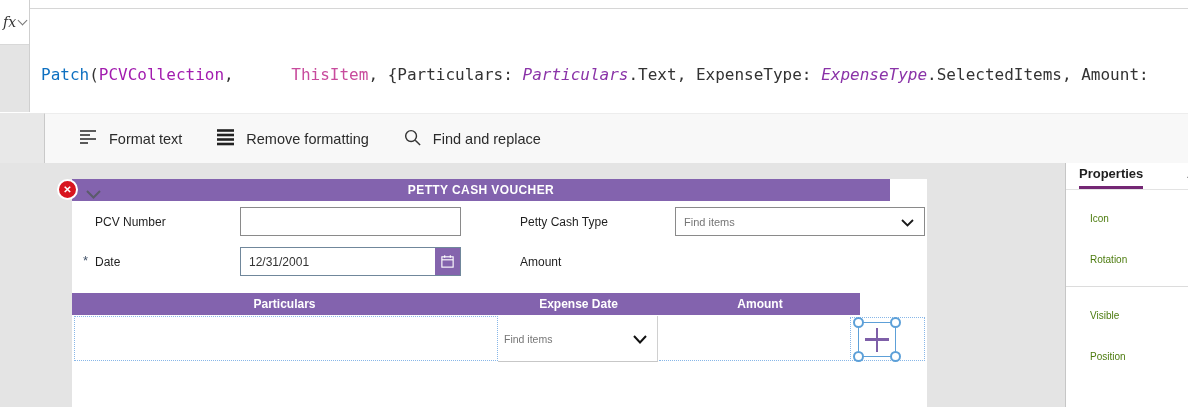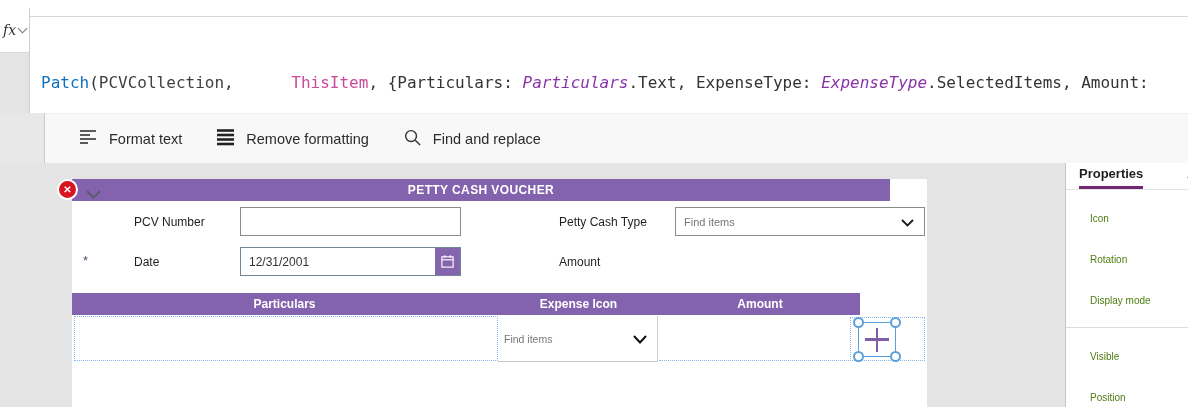--- a/index.html
+++ b/index.html
@@ -1,48 +1,48 @@
 <!DOCTYPE html>
 <html><head>
 <meta charset="utf-8">
 <style>
   * { margin:0; padding:0; box-sizing:border-box; }
   body { font-family:"Liberation Sans", sans-serif; background:#fff; }
   .app { position:relative; width:1188px; height:407px; overflow:hidden; background:#fff; }
 
   
-  .formula-bar { position:absolute; top:8px; left:0; right:0; height:136px; background:#fff;padding-left:40px; }
+  .formula-bar { position:absolute; top:0; left:0; right:0; height:136px; background:#fff;padding-left:40px; }
   .fb-topline { position:absolute; top:8px; left:12px; right:0; height:1px; background:#d6d6d6; }
   .fx-gutter { position:absolute; top:0; left:0; width:30px; height:112px; border-right:1px solid #cfcfcf; }
   .fx-top { height:45px; background:#fff; border-bottom:1px solid #d8d8d8; display:flex; align-items:center; justify-content:center; gap:3px; }
   .fx-glyph { font-size:14px; color:#333; font-style:italic; font-family:"DejaVu Serif", serif; }
   .fx-chev { width:7px; height:7px; border-right:1.5px solid #777; border-bottom:1.5px solid #777; transform:rotate(45deg); margin-top:-3px; }
   .fx-bottom { height:67px; background:#e4e4e4; }
   .code { position:absolute; top:0; left:31px; right:0; height:112px; padding:12px 0 0 10px; font-family:"DejaVu Sans Mono", monospace; font-size:16px; line-height:25px; white-space:pre; overflow:hidden; }
   .code-line { height:25px; white-space:pre; }
   .t-plain { color:#333333; }
   .t-fn { color:#0e70c1; }
-  .t-entity { color:#404040; }
+  .t-entity { color:#a21caf; }
   .t-thisitem { color:#c84b9d;margin-left:48px; }
   .t-ctrl { color:#8a33a8; font-style:italic; }
 
   
   .toolbar-gap { position:absolute; top:113px; left:0; width:44px; height:50px; background:#e8e8e8; }
   .toolbar { position:absolute; top:113px; left:44px; right:0; height:50px; background:#f8f8f8; border-left:1px solid #c9c9c9; border-top:1px solid #ededed; display:flex; gap:34px; padding-left:34px; }
   .tb-btn { display:flex; align-items:center; gap:11px; font-size:14.5px; color:#2b2b2b; cursor:default; }
 
   
   .canvas { position:absolute; top:163px; left:0; width:1065px; height:244px; background:#e4e4e4; }
   .form { position:absolute; left:72px; top:16px; width:855px; height:228px; background:#fff; }
   .form-header { position:absolute; left:0; top:0; width:818px; height:22px; background:#8363ae; }
   .form-title { position:absolute; left:0; top:0; width:100%; height:22px; line-height:22px; text-align:center; color:#fff; font-size:12px; font-weight:bold; letter-spacing:.4px; }
   .hdr-chev { position:absolute; left:14px; top:6px; width:13px; height:8px; }
   .close-badge { position:absolute; left:-15px; top:0px; width:21px; height:21px; border-radius:50%; background:#d8161f; border:2px solid #fff; color:#fff; font-size:10px; font-weight:bold; display:flex; align-items:center; justify-content:center; }
 
-  .fld-label { position:absolute; font-size:12px; color:#1f1f1f;margin-left:39px; }
+  .fld-label { position:absolute; font-size:12px; color:#1f1f1f; }
   .txt-input { position:absolute; width:221px; height:29px; background:#fff; border:1px solid #8a8a8a; }
   .dropdown { position:absolute; background:#fff; border:1px solid #8a8a8a; display:flex; align-items:center; }
   .dd-placeholder { font-size:11px; color:#767676; padding-left:8px; flex:1; }
   .dd-chev { margin-right:10px; }
   .date-input { position:absolute; left:168px; top:68px; width:221px; height:29px; background:#fff; border:1px solid #70879b; display:flex; align-items:center;gap:44px; }
   .date-value { font-size:12px; color:#333; padding-left:8px; flex:1; }
   .cal-btn { width:27px; height:27px; background:#8464ad; border-left:2px solid #fff; display:flex; align-items:center; justify-content:center; }
   .req-mark { position:absolute; font-size:13px; color:#44546a; }
 
   
@@ -153,21 +153,21 @@
               <line x1="2" y1="6.2" x2="14" y2="6.2"></line>
               <line x1="5" y1="1.2" x2="5" y2="4"></line>
               <line x1="11" y1="1.2" x2="11" y2="4"></line>
             </svg>
           </span>
       </div>
       <span class="fld-label" style="left:448px; top:76px;">Amount</span>
 
       <div class="tbl-header">
         <div class="tbl-hcell" style="width:425px;">Particulars</div>
-        <div class="tbl-hcell" style="width:163px;">Expense Icon</div>
+        <div class="tbl-hcell" style="width:163px;">Expense Date</div>
         <div class="tbl-hcell" style="width:200px;">Amount</div>
       </div>
 
       <div class="cell-particulars"></div>
       <div class="cell-expense">
         <span class="dd-placeholder">Find items</span>
         <span class="dd-chev"><svg width="14" height="9" viewBox="0 0 14 9" fill="none" stroke="#111" stroke-width="2">
               <polyline points="1,1 7,7.5 13,1"></polyline>
             </svg></span>
       </div>
@@ -187,20 +187,19 @@
 
   <div class="panel">
     <div class="panel-tabs">
       <span class="ptab active">Properties</span>
       <span class="ptab">Advanced</span>
     </div>
     <div class="panel-sep"></div>
     <div class="panel-items">
       <div class="panel-item">Icon</div>
       <div class="panel-item">Rotation</div>
-      <div class="panel-item">Display mode</div>
       <div class="panel-divider"></div>
       <div class="panel-item">Visible</div>
       <div class="panel-item">Position</div>
     </div>
   </div>
 
 </div>
 
 </body></html>

